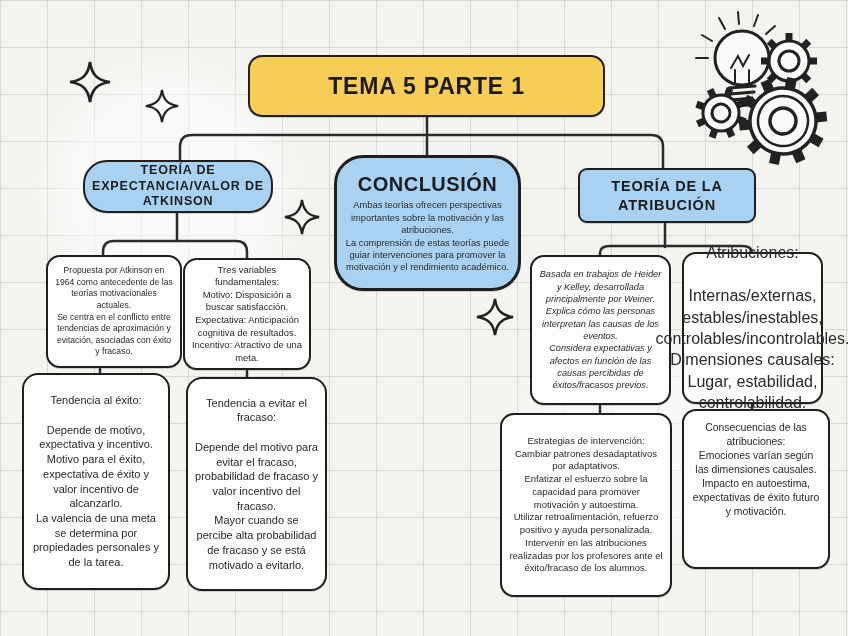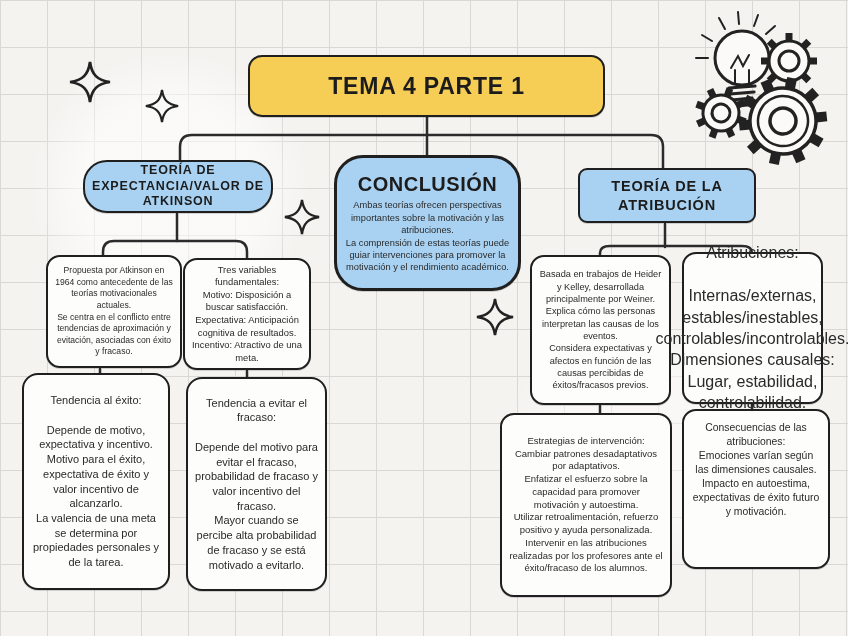--- a/index.html
+++ b/index.html
@@ -33,21 +33,21 @@
   #conclusion .body{font-size:9.3px;}
   #attr-header{left:578px;top:168px;width:178px;height:55px;font-size:14.5px;border-radius:9px;}
   #exp-overview{left:46px;top:255px;width:136px;height:113px;}
   #exp-overview .body{font-size:8.6px;}
   #exp-variables{left:183px;top:258px;width:128px;height:112px;}
   #exp-variables .body{font-size:9.4px;}
   #success-tendency{left:22px;top:373px;width:148px;height:217px;border-radius:16px;}
   #success-tendency .body{font-size:11px;}
   #avoid-failure{left:186px;top:377px;width:141px;height:214px;border-radius:16px;}
   #avoid-failure .body{font-size:11px;}
-  #attr-overview{left:530px;top:255px;width:141px;height:150px;}
+  #attr-overview{left:530px;top:255px;width:141px;height:150px;font-style:italic;}
   #attr-overview .body{font-size:9.2px;}
   #attributions{left:682px;top:252px;width:141px;height:152px;}
   #attributions .body{font-size:16px;}
   #intervention{left:500px;top:413px;width:172px;height:184px;}
   #intervention .body{font-size:9.5px;}
   #consequences{left:682px;top:409px;width:148px;height:160px;justify-content:flex-start;padding-top:10px;}
   #consequences .body{font-size:10.4px;}
   svg.overlay{position:absolute;left:0;top:0;pointer-events:none;}
 </style>
 </head>
@@ -144,21 +144,21 @@
         <line x1="0" y1="-33" x2="0" y2="-44" transform="rotate(288)"></line>
         <line x1="0" y1="-33" x2="0" y2="-44" transform="rotate(324)"></line>
       </g>
       <circle r="33" stroke-width="3.5" fill="#fbfaf8"></circle>
       <circle r="25" stroke-width="2.5"></circle>
       <circle r="13" stroke-width="3.5"></circle>
     </g>
   </svg>
 
   <div class="node yellow hand" id="title-node">
-    <span>TEMA 4 PARTE 1</span>
+    <span>TEMA 5 PARTE 1</span>
   </div>
 
   <div class="node blue hand" id="exp-header">
     <span>TEORÍA DE EXPECTANCIA/VALOR DE ATKINSON</span>
   </div>
 
   <div class="node blue" id="conclusion">
     <div class="hd hand">CONCLUSIÓN</div>
     <div class="body">Ambas teorías ofrecen perspectivas importantes sobre la motivación y las atribuciones.
 La comprensión de estas teorías puede guiar intervenciones para promover la motivación y el rendimiento académico.</div>

